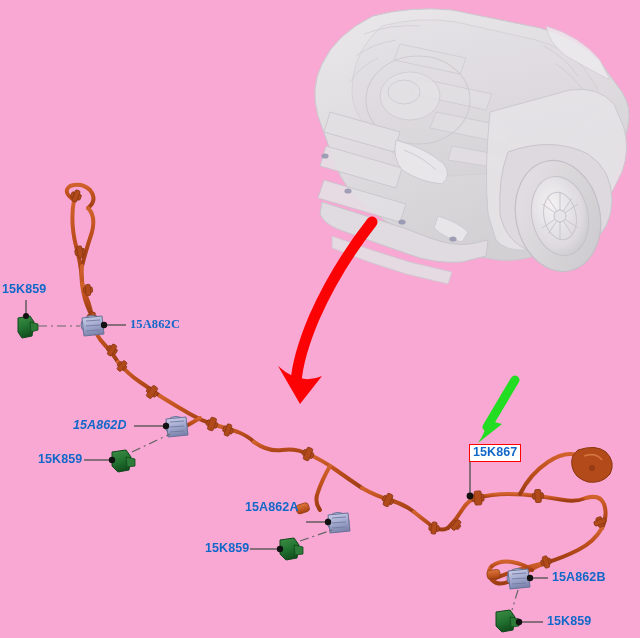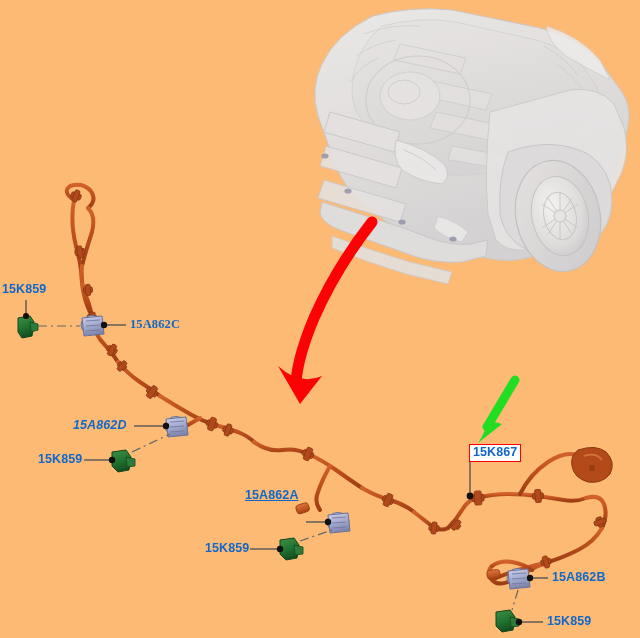--- a/index.html
+++ b/index.html
@@ -1,19 +1,19 @@
 <!DOCTYPE html>
 <html><head>
 <meta charset="utf-8">
 <title>Wiring Harness Parts Diagram</title>
 <style>
   html,body{margin:0;padding:0;background:#ffffff;}
   body{width:640px;height:638px;overflow:hidden;position:relative;
        font-family:"Liberation Sans",sans-serif;}
-  #stage{position:absolute;left:0;top:0;width:640px;height:638px;background:#fdba74;}
+  #stage{position:absolute;left:0;top:0;width:640px;height:638px;background:#f9a8d4;}
   svg.layer{position:absolute;left:0;top:0;width:640px;height:638px;overflow:visible;}
   .lbl{position:absolute;color:#1268C8;font-weight:bold;font-size:12.5px;
        letter-spacing:.1px;white-space:nowrap;line-height:1;}
   .lbl.hi{color:#1268C8;border:1.6px solid #FF0000;background:#ffffff;
           padding:1px 3px 2px 3px;}
 </style>
 </head>
 <body>
 
 <div id="stage">
@@ -341,20 +341,20 @@
   <svg class="layer" viewBox="0 0 640 638">
     <line x1="515" y1="380" x2="487" y2="427" stroke="#22DD22" stroke-width="9" stroke-linecap="round"></line>
     <path d="M478 443 L502 424 L487 420 Q486 432 478 443 Z" fill="#22DD22"></path>
   </svg>
 
   <div>
     <div class="lbl" style="left:2px;top:283px;">15K859</div>
     <div class="lbl" style="left:130px;top:318px;font-family:Liberation Serif, serif;">15A862C</div>
     <div class="lbl" style="left:73px;top:419px;font-style:italic;">15A862D</div>
     <div class="lbl" style="left:38px;top:453px;">15K859</div>
-    <div class="lbl" style="left:245px;top:489px;text-decoration:underline;">15A862A</div>
+    <div class="lbl" style="left:245px;top:501px;">15A862A</div>
     <div class="lbl" style="left:205px;top:542px;">15K859</div>
     <div class="lbl hi" style="left:469px;top:444px;">15K867</div>
     <div class="lbl" style="left:552px;top:571px;text-align:right;">15A862B</div>
     <div class="lbl" style="left:547px;top:615px;">15K859</div>
   </div>
 
 </div>
 
 </body></html>

